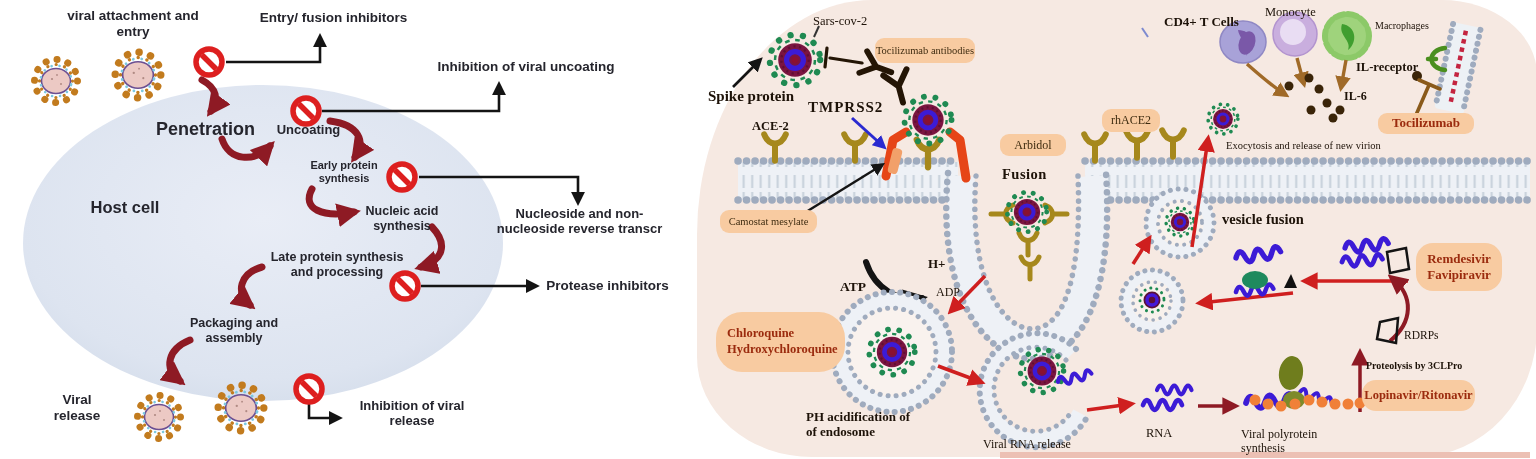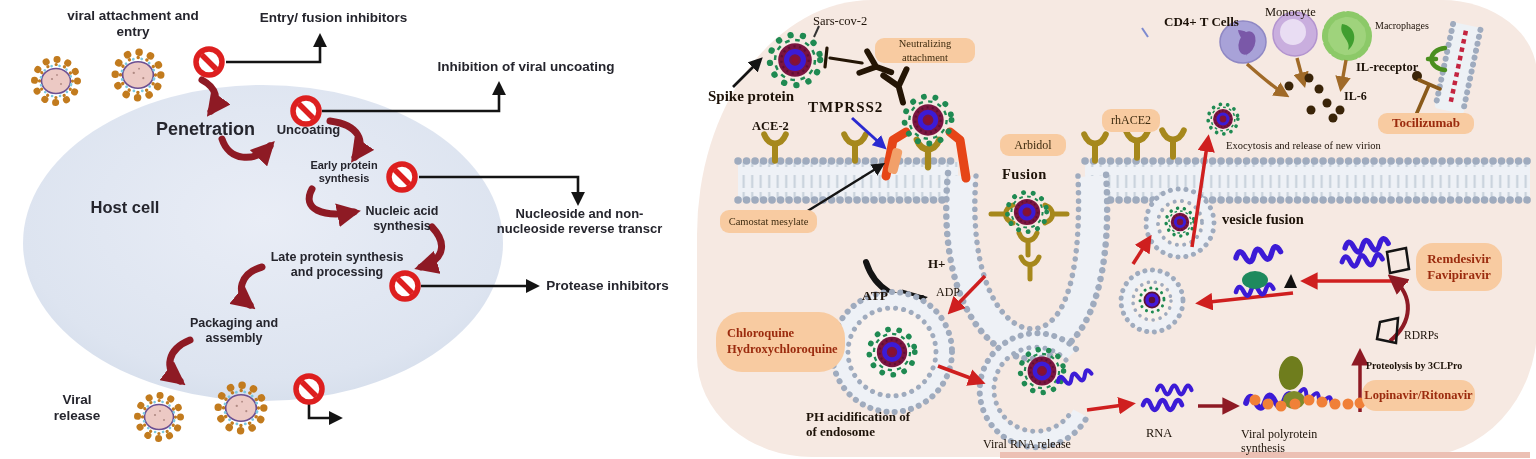--- a/index.html
+++ b/index.html
@@ -316,46 +316,47 @@
   <div class="lab nw" style="left:266px;top:122px;width:85px;font-size:13px;">Uncoating</div>
   <div class="lab nw" style="left:426px;top:59px;width:200px;font-size:13.5px;">Inhibition of viral uncoating</div>
   <div class="lab" style="left:80px;top:198px;width:90px;font-size:16.5px;">Host cell</div>
   <div class="lab" style="left:300px;top:159px;width:88px;font-size:11px;">Early protein synthesis</div>
   <div class="lab" style="left:356px;top:204px;width:92px;font-size:12.5px;">Nucleic acid synthesis</div>
   <div class="lab" style="left:492px;top:206px;width:175px;font-size:13px;">Nucleoside and non-nucleoside reverse transcr</div>
   <div class="lab" style="left:262px;top:250px;width:150px;font-size:12.5px;">Late protein synthesis and processing</div>
   <div class="lab nw" style="left:540px;top:278px;width:135px;font-size:13.5px;">Protease inhibitors</div>
   <div class="lab" style="left:184px;top:316px;width:100px;font-size:12.5px;">Packaging and assembly</div>
   <div class="lab" style="left:40px;top:392px;width:74px;font-size:13.5px;">Viral release</div>
+  <div class="lab" style="left:342px;top:398px;width:140px;font-size:13px;">Inhibition of viral release</div>
 
   <div class="rlab" style="left:813px;top:14px;font-size:12.5px;">Sars-cov-2</div>
   <div class="rlab b" style="left:708px;top:88px;font-size:15px;">Spike protein</div>
   <div class="rlab b" style="left:808px;top:99px;font-size:15px;letter-spacing:1px;">TMPRSS2</div>
   <div class="rlab b" style="left:752px;top:119px;font-size:12.5px;">ACE-2</div>
   <div class="rlab b" style="left:1002px;top:166px;font-size:14.5px;letter-spacing:0.5px;">Fusion</div>
-  <div class="rlab b" style="left:840px;top:288px;font-size:13.5px;margin-left:22px;">ATP</div>
+  <div class="rlab b" style="left:840px;top:279px;font-size:13.5px;">ATP</div>
   <div class="rlab b" style="left:928px;top:257px;font-size:13px;">H+</div>
   <div class="rlab" style="left:936px;top:286px;font-size:12px;">ADP</div>
   <div class="rlab b" style="left:806px;top:410px;font-size:13px;">PH acidification of
 of endosome</div>
   <div class="rlab" style="left:983px;top:438px;font-size:12px;">Viral RNA release</div>
   <div class="rlab" style="left:1146px;top:426px;font-size:12.5px;">RNA</div>
   <div class="rlab" style="left:1241px;top:428px;font-size:12px;">Viral polyrotein
 synthesis</div>
   <div class="rlab" style="left:1404px;top:329px;font-size:11.5px;">RDRPs</div>
   <div class="rlab b" style="left:1366px;top:360px;font-size:10px;">Proteolysis by 3CLPro</div>
   <div class="rlab b" style="left:1222px;top:211px;font-size:14.5px;">vesicle fusion</div>
   <div class="rlab" style="left:1226px;top:140px;font-size:10.5px;">Exocytosis and release of new virion</div>
   <div class="rlab b" style="left:1164px;top:15px;font-size:13px;">CD4+ T Cells</div>
   <div class="rlab" style="left:1265px;top:5px;font-size:12.5px;">Monocyte</div>
   <div class="rlab" style="left:1375px;top:20px;font-size:10px;">Macrophages</div>
   <div class="rlab b" style="left:1356px;top:60px;font-size:12.5px;">IL-receptor</div>
   <div class="rlab b" style="left:1344px;top:90px;font-size:12px;">IL-6</div>
 
-  <div class="box" style="left:875px;top:38px;width:100px;height:25px;font-size:10.5px;">Neutralizing attachment</div>
+  <div class="box" style="left:875px;top:38px;width:100px;height:25px;font-size:10.5px;">Tocilizumab antibodies</div>
   <div class="box" style="left:720px;top:210px;width:97px;height:23px;font-size:10.5px;">Camostat mesylate</div>
   <div class="box" style="left:1000px;top:134px;width:66px;height:22px;font-size:12px;">Arbidol</div>
   <div class="box" style="left:1102px;top:109px;width:58px;height:23px;font-size:12px;">rhACE2</div>
   <div class="box drug la" style="left:716px;top:312px;width:118px;height:60px;font-size:12.5px;border-radius:26px;padding-left:11px;">Chloroquine
 Hydroxychloroquine</div>
   <div class="box drug" style="left:1378px;top:113px;width:96px;height:21px;font-size:13px;">Tocilizumab</div>
   <div class="box drug" style="left:1416px;top:243px;width:86px;height:48px;font-size:13px;border-radius:17px;">Remdesivir
 Favipiravir</div>
   <div class="box drug" style="left:1362px;top:380px;width:113px;height:31px;font-size:12.5px;border-radius:14px;">Lopinavir/Ritonavir</div>
 

